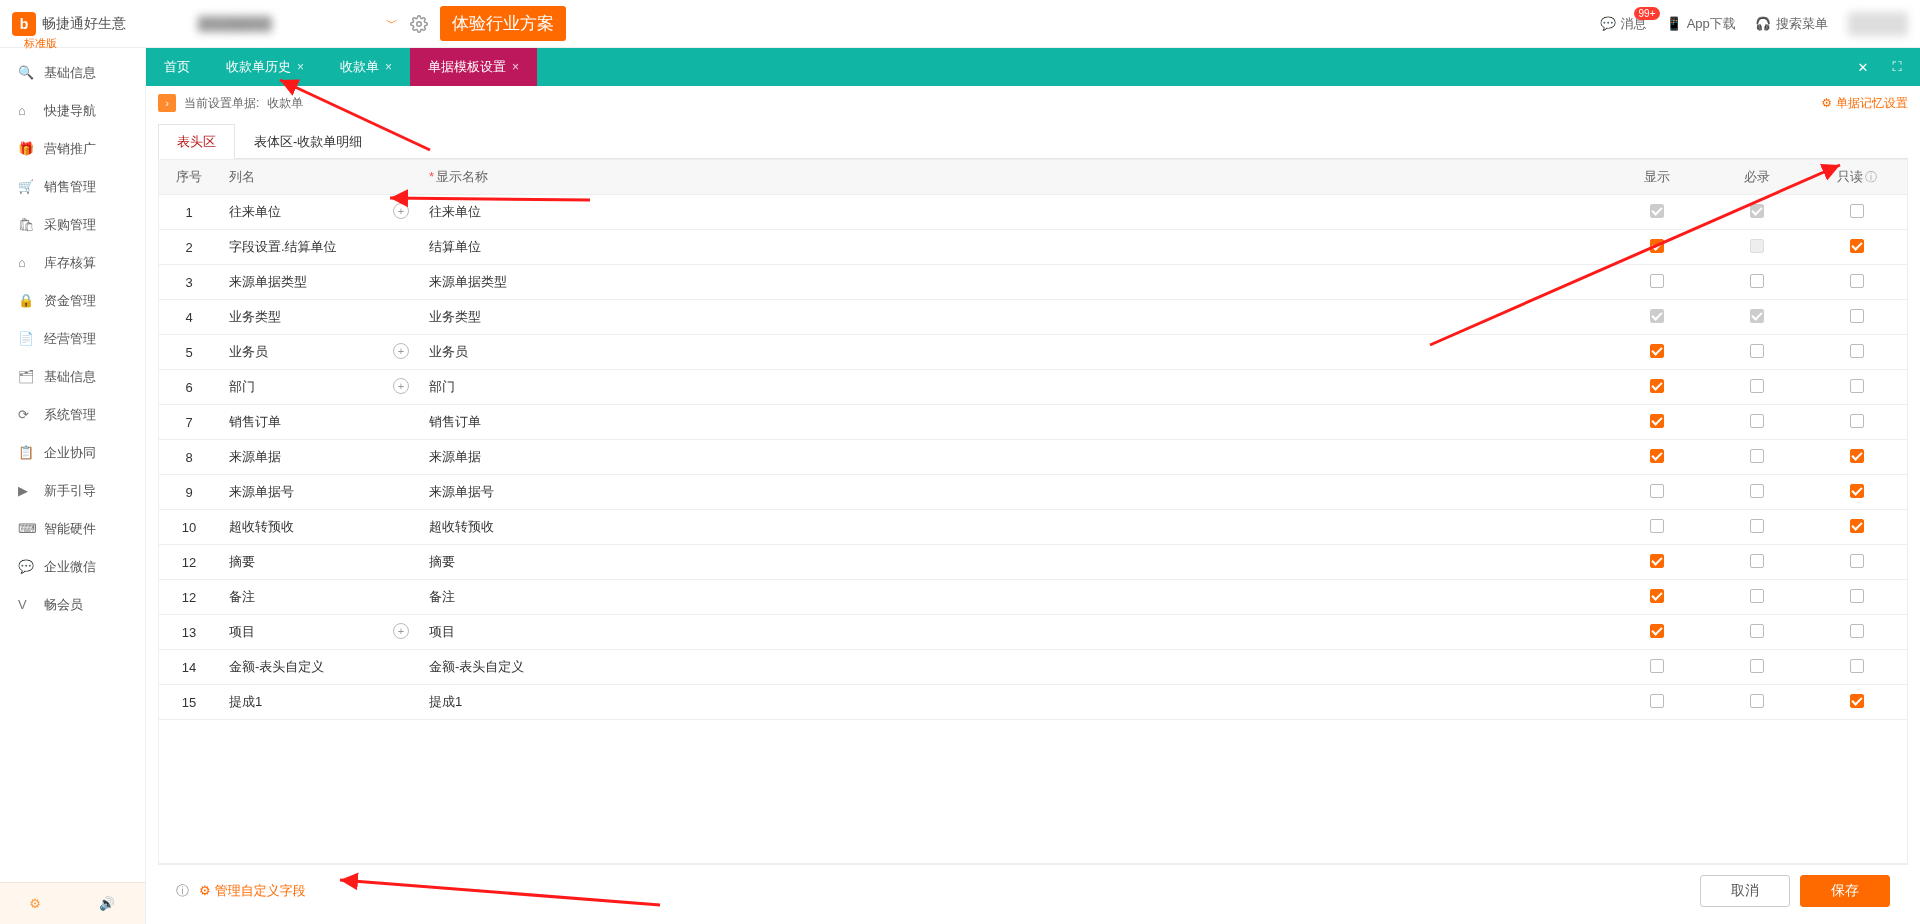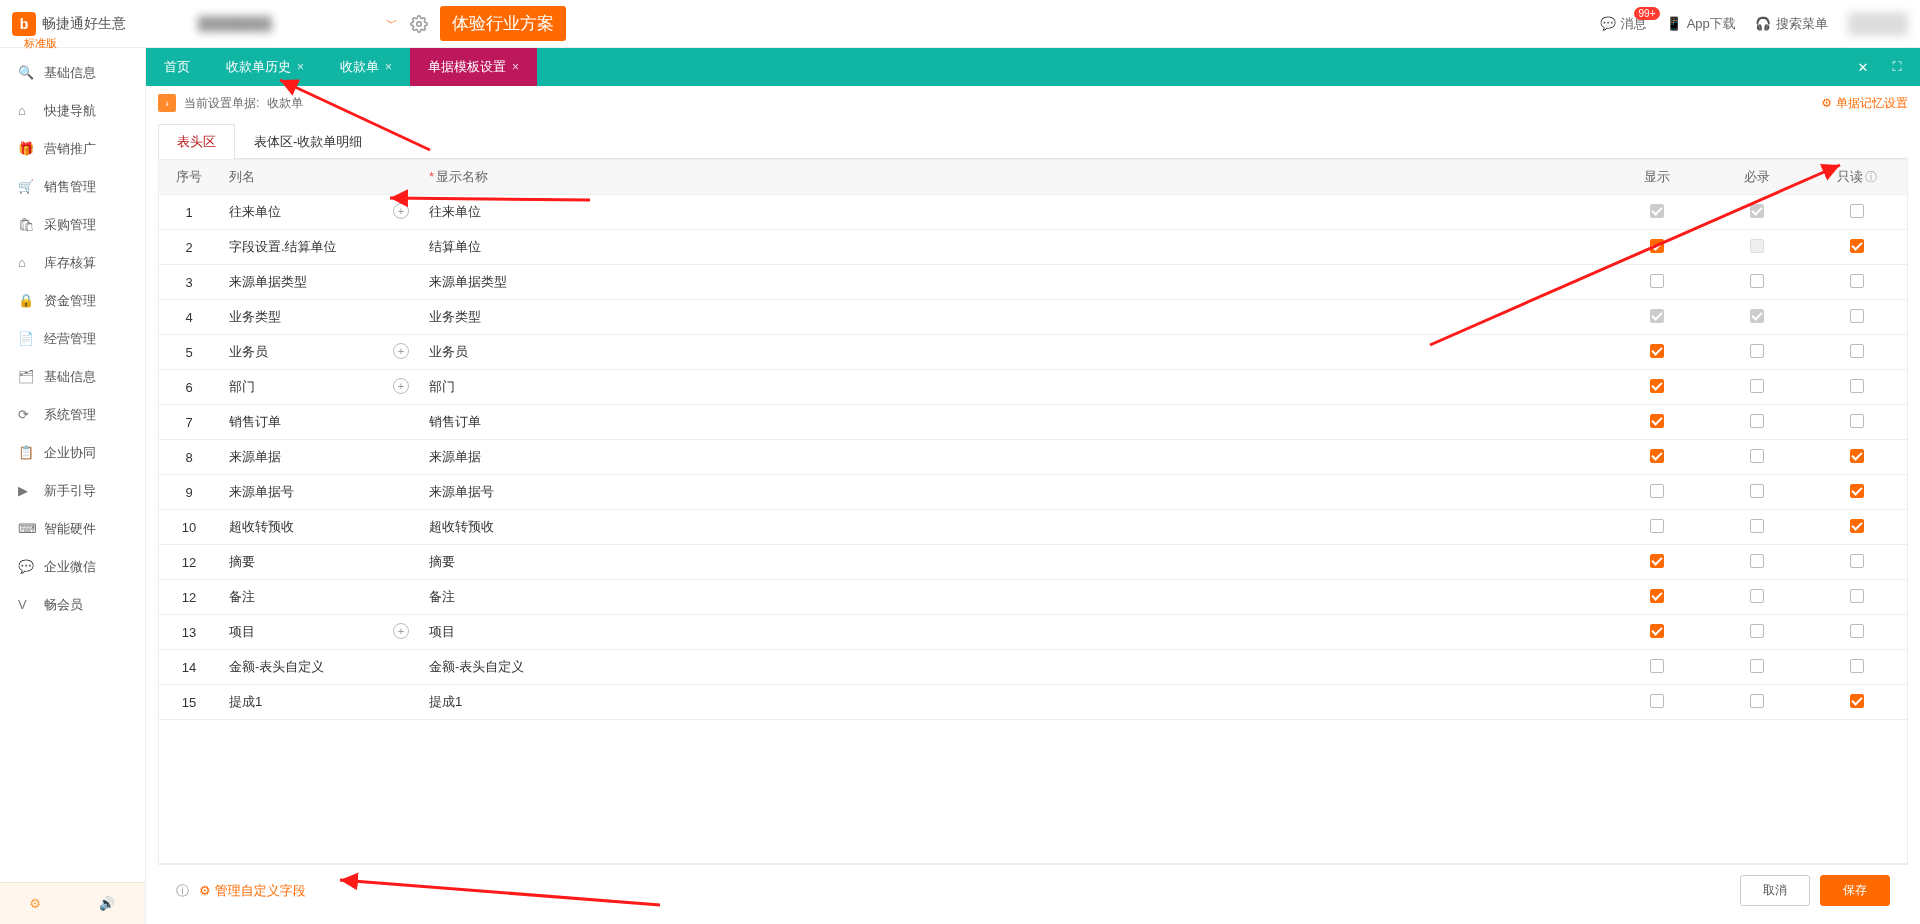--- a/index.html
+++ b/index.html
@@ -55,21 +55,21 @@
 .add-ic{display:inline-flex;width:16px;height:16px;border:1px solid #bbb;border-radius:50%;align-items:center;justify-content:center;color:#999;font-size:11px;margin-left:8px;cursor:pointer}
 .chk{display:inline-block;width:14px;height:14px;border:1px solid #bbb;border-radius:2px;position:relative;background:#fff}
 .chk.on{background:#ff6a00;border-color:#ff6a00}
 .chk.on::after{content:"";position:absolute;left:3px;top:0;width:4px;height:8px;border:solid #fff;border-width:0 2px 2px 0;transform:rotate(45deg)}
 .chk.disabled{background:#eee;border-color:#ddd}
 .chk.disabled.on{background:#ccc;border-color:#ccc}
 .chk.disabled.on::after{border-color:#fff}
 .footer{height:52px;display:flex;align-items:center;padding:0 18px;border-top:1px solid #eee;gap:10px}
 .foot-link{color:#ff6a00;font-size:13px;display:flex;align-items:center;gap:4px;cursor:pointer}
 .foot-btns{margin-left:auto;display:flex;gap:10px}
-.btn{padding:6px 22px;border-radius:3px;font-size:12px;cursor:pointer}
+.btn{padding:6px 30px;border-radius:3px;font-size:14px;cursor:pointer}
 .btn-default{background:#fff;border:1px solid #ccc;color:#555}
 .btn-primary{background:#ff6a00;border:1px solid #ff6a00;color:#fff}
 .arrow{position:absolute;pointer-events:none;z-index:50}
 svg{display:block}
 </style>
 </head>
 <body>
 
 <div class="app">
   <div class="topbar">

